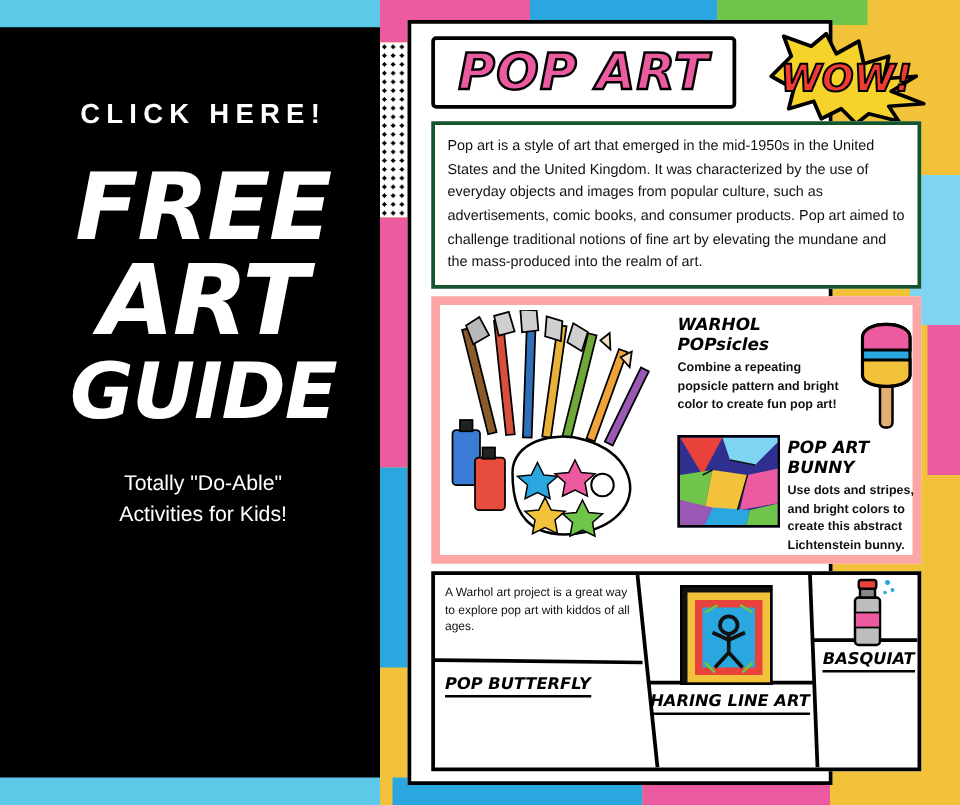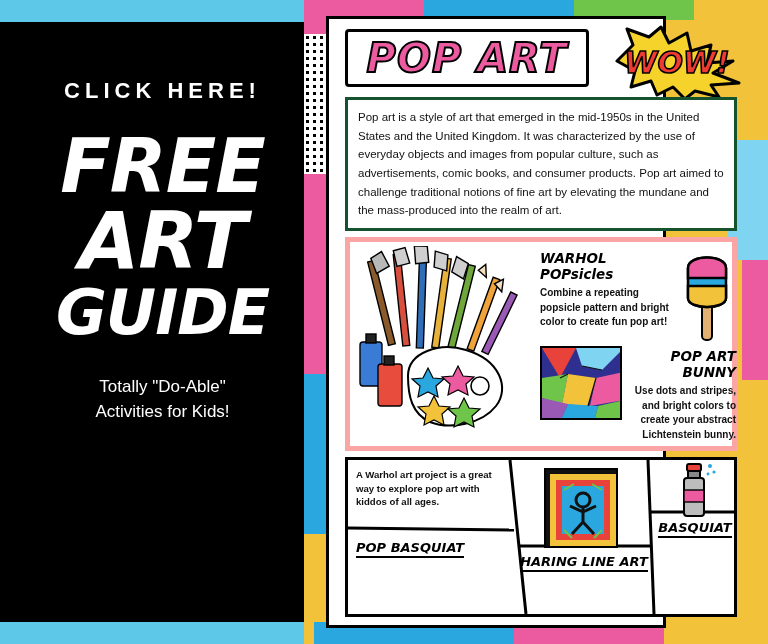--- a/index.html
+++ b/index.html
@@ -151,41 +151,41 @@
   .intro p {
     font-size: 11.5px;
     line-height: 1.62;
     color: #111;
   }
 
   
   .mid {
     position: absolute; left: 16px; top: 218px;
     width: 392px; height: 214px;
-    border: 5px solid #fca5a5;
+    border: 7px solid #fca5a5;
     background: #fff;
   }
   .art-supplies {
     position: absolute; left: 4px; top: 4px;
     width: 180px; height: 204px;
   }
   .popsicle-block {
     position: absolute; left: 190px; top: 8px; width: 198px; height: 92px;
   }
   .popsicle-block h3, .bunny-block h3 {
     font-family: "DejaVu Sans", sans-serif;
     font-size: 13.5px; font-weight: bold; font-style: italic;
     color: #000; margin-bottom: 4px;
   }
   .popsicle-block p, .bunny-block p {
     font-size: 10px; font-weight: bold; line-height: 1.45; color: #111;
   }
   .popsicle-text { width: 130px; }
   .bunny-block {
-    position: absolute; left: 190px; top: 104px; width: 198px; height: 104px; text-align: right;
+    position: absolute; left: 190px; top: 104px; width: 198px; height: 104px;
   }
   .bunny-text { position: absolute; left: 88px; top: 2px; width: 108px; }
   .bunny-img {
     position: absolute; left: 0; top: 0;
     width: 82px; height: 74px; border: 2px solid #000;
     overflow: hidden; background: #2f2f8f;
   }
   .popsicle-img {
     position: absolute; right: 2px; top: -4px; width: 58px; height: 96px;
   }
@@ -199,21 +199,21 @@
   }
   .cell-title {
     font-family: "DejaVu Sans", sans-serif;
     font-size: 13px; font-weight: bold; font-style: italic;
     color: #000; margin-bottom: 3px;
     border-bottom: 2px solid #000;
     display: inline-block;
     padding-bottom: 1px;
   }
   .cell-body {
-    font-size: 9.6px; font-weight: bold; line-height: 1.42; color: #111;
+    font-size: 9.6px; font-weight: normal; line-height: 1.42; color: #111;
   }
   .c-leaves { position: absolute; left: 8px; top: 8px; width: 152px; }
   .c-butterfly { position: absolute; left: 8px; top: 78px; width: 152px; }
   .c-haring { position: absolute; left: 168px; top: 92px; width: 136px; text-align: center; }
   .c-haring .cell-body { text-align: center; }
   .haring-img {
     position: absolute; left: 196px; top: 8px;
     width: 74px; height: 80px; border: 2px solid #000; background: #111;
     overflow: hidden;
   }
@@ -342,41 +342,41 @@
               <polygon points="0,50 26,56 18,74 0,74" fill="#9b59b6"></polygon>
               <polygon points="26,56 56,58 52,74 18,74" fill="#2aa7df"></polygon>
               <polygon points="56,58 82,52 82,74 52,74" fill="#6fc44a"></polygon>
               <g stroke="#111" stroke-width="1.2" fill="none">
                 <path d="M18,30 L26,26 M46,58 L54,30 M40,18 L60,22"></path>
               </g>
             </svg>
           </div>
           <div class="bunny-text">
             <h3>POP ART BUNNY</h3>
-            <p>Use dots and stripes, and bright colors to create your abstract Lichtenstein bunny.</p>
+            <p>Use dots and stripes, and bright colors to create this abstract Lichtenstein bunny.</p>
           </div>
         </div>
       </div>
 
       <div class="bot">
 
         <svg style="position:absolute;left:0;top:0;" width="386" height="154">
           <line x1="162" y1="0" x2="178" y2="154" stroke="#000" stroke-width="3"></line>
           <line x1="300" y1="0" x2="306" y2="154" stroke="#000" stroke-width="3"></line>
           <line x1="0" y1="68" x2="166" y2="70" stroke="#000" stroke-width="3"></line>
           <line x1="172" y1="86" x2="303" y2="86" stroke="#000" stroke-width="3"></line>
           <line x1="302" y1="52" x2="386" y2="52" stroke="#000" stroke-width="3"></line>
         </svg>
 
         <div class="c-leaves">
           <div class="cell-body">A Warhol art project is a great way to explore pop art with kiddos of all ages.</div>
         </div>
 
         <div class="c-butterfly">
-          <div class="cell-title">POP BASQUIAT</div>
+          <div class="cell-title">POP BUTTERFLY</div>
         </div>
 
         <div class="haring-img">
           <svg viewBox="0 0 74 80" width="74" height="80">
             <rect width="74" height="80" fill="#111"></rect>
             <rect x="4" y="4" width="66" height="72" fill="#f2c33a"></rect>
             <rect x="10" y="10" width="54" height="60" fill="#e8423a"></rect>
             <rect x="16" y="16" width="42" height="48" fill="#2aa7df"></rect>
             <g stroke="#111" stroke-width="3" fill="none">
               <circle cx="37" cy="30" r="7"></circle>

